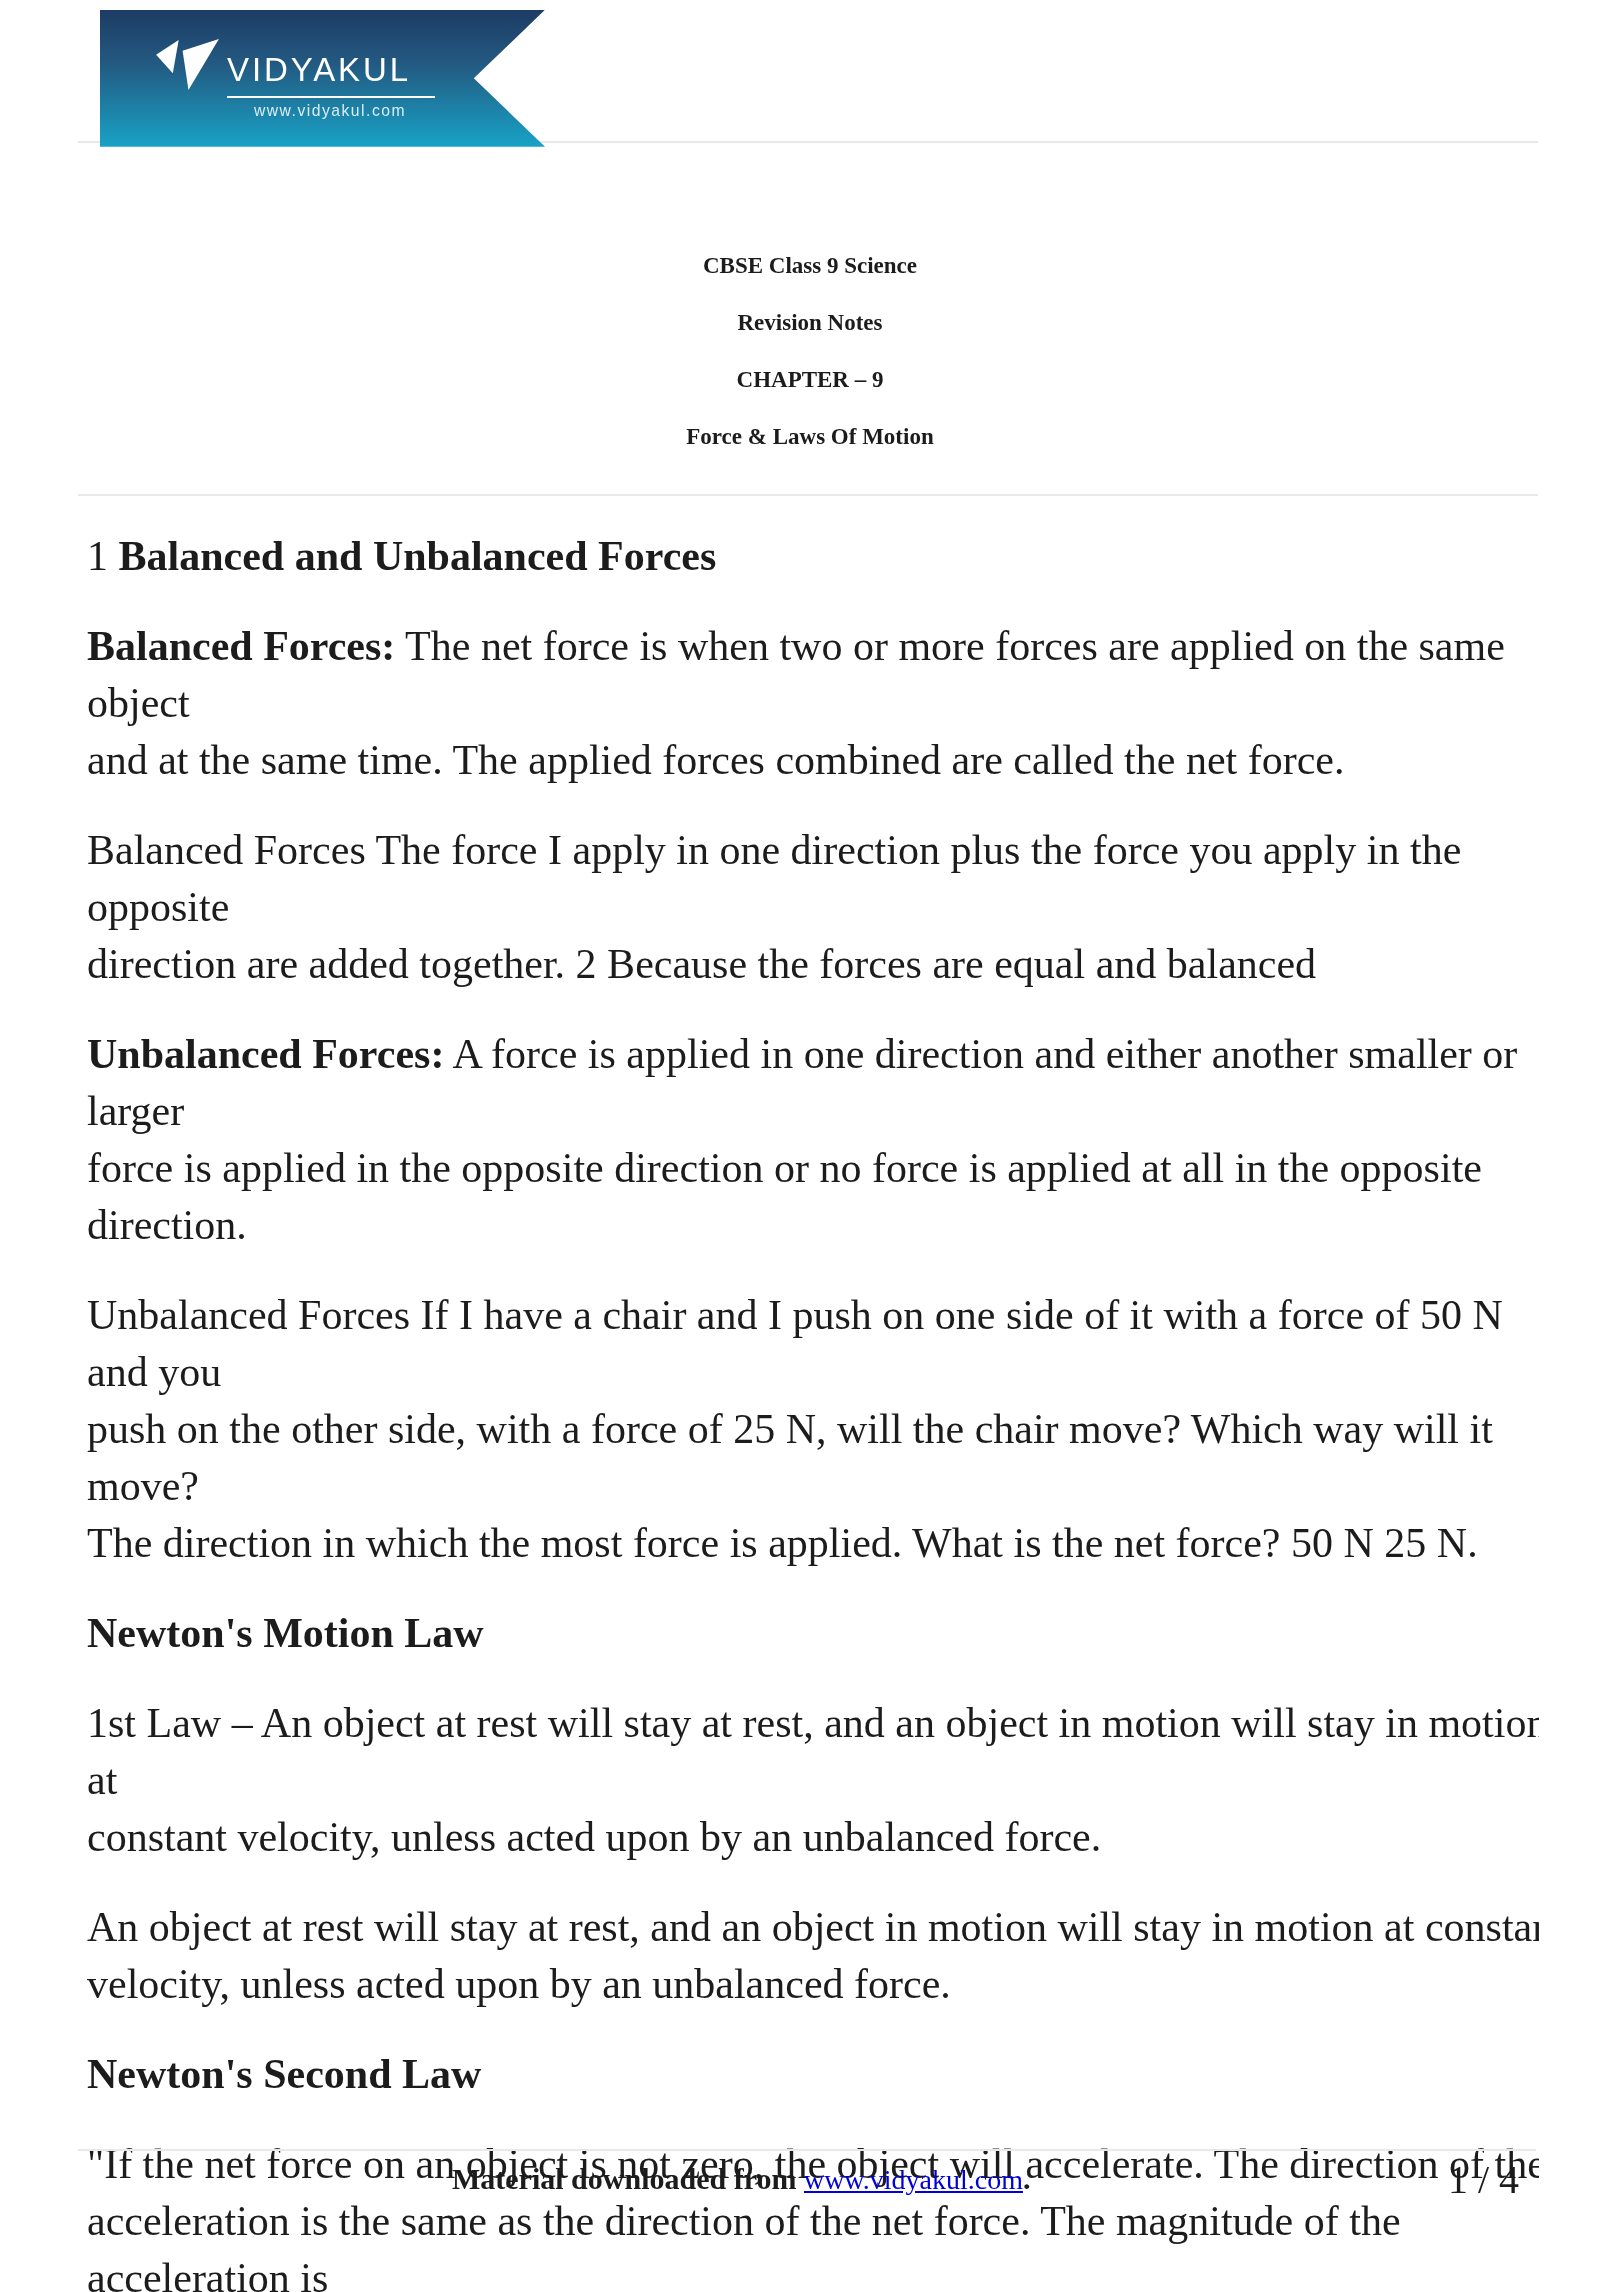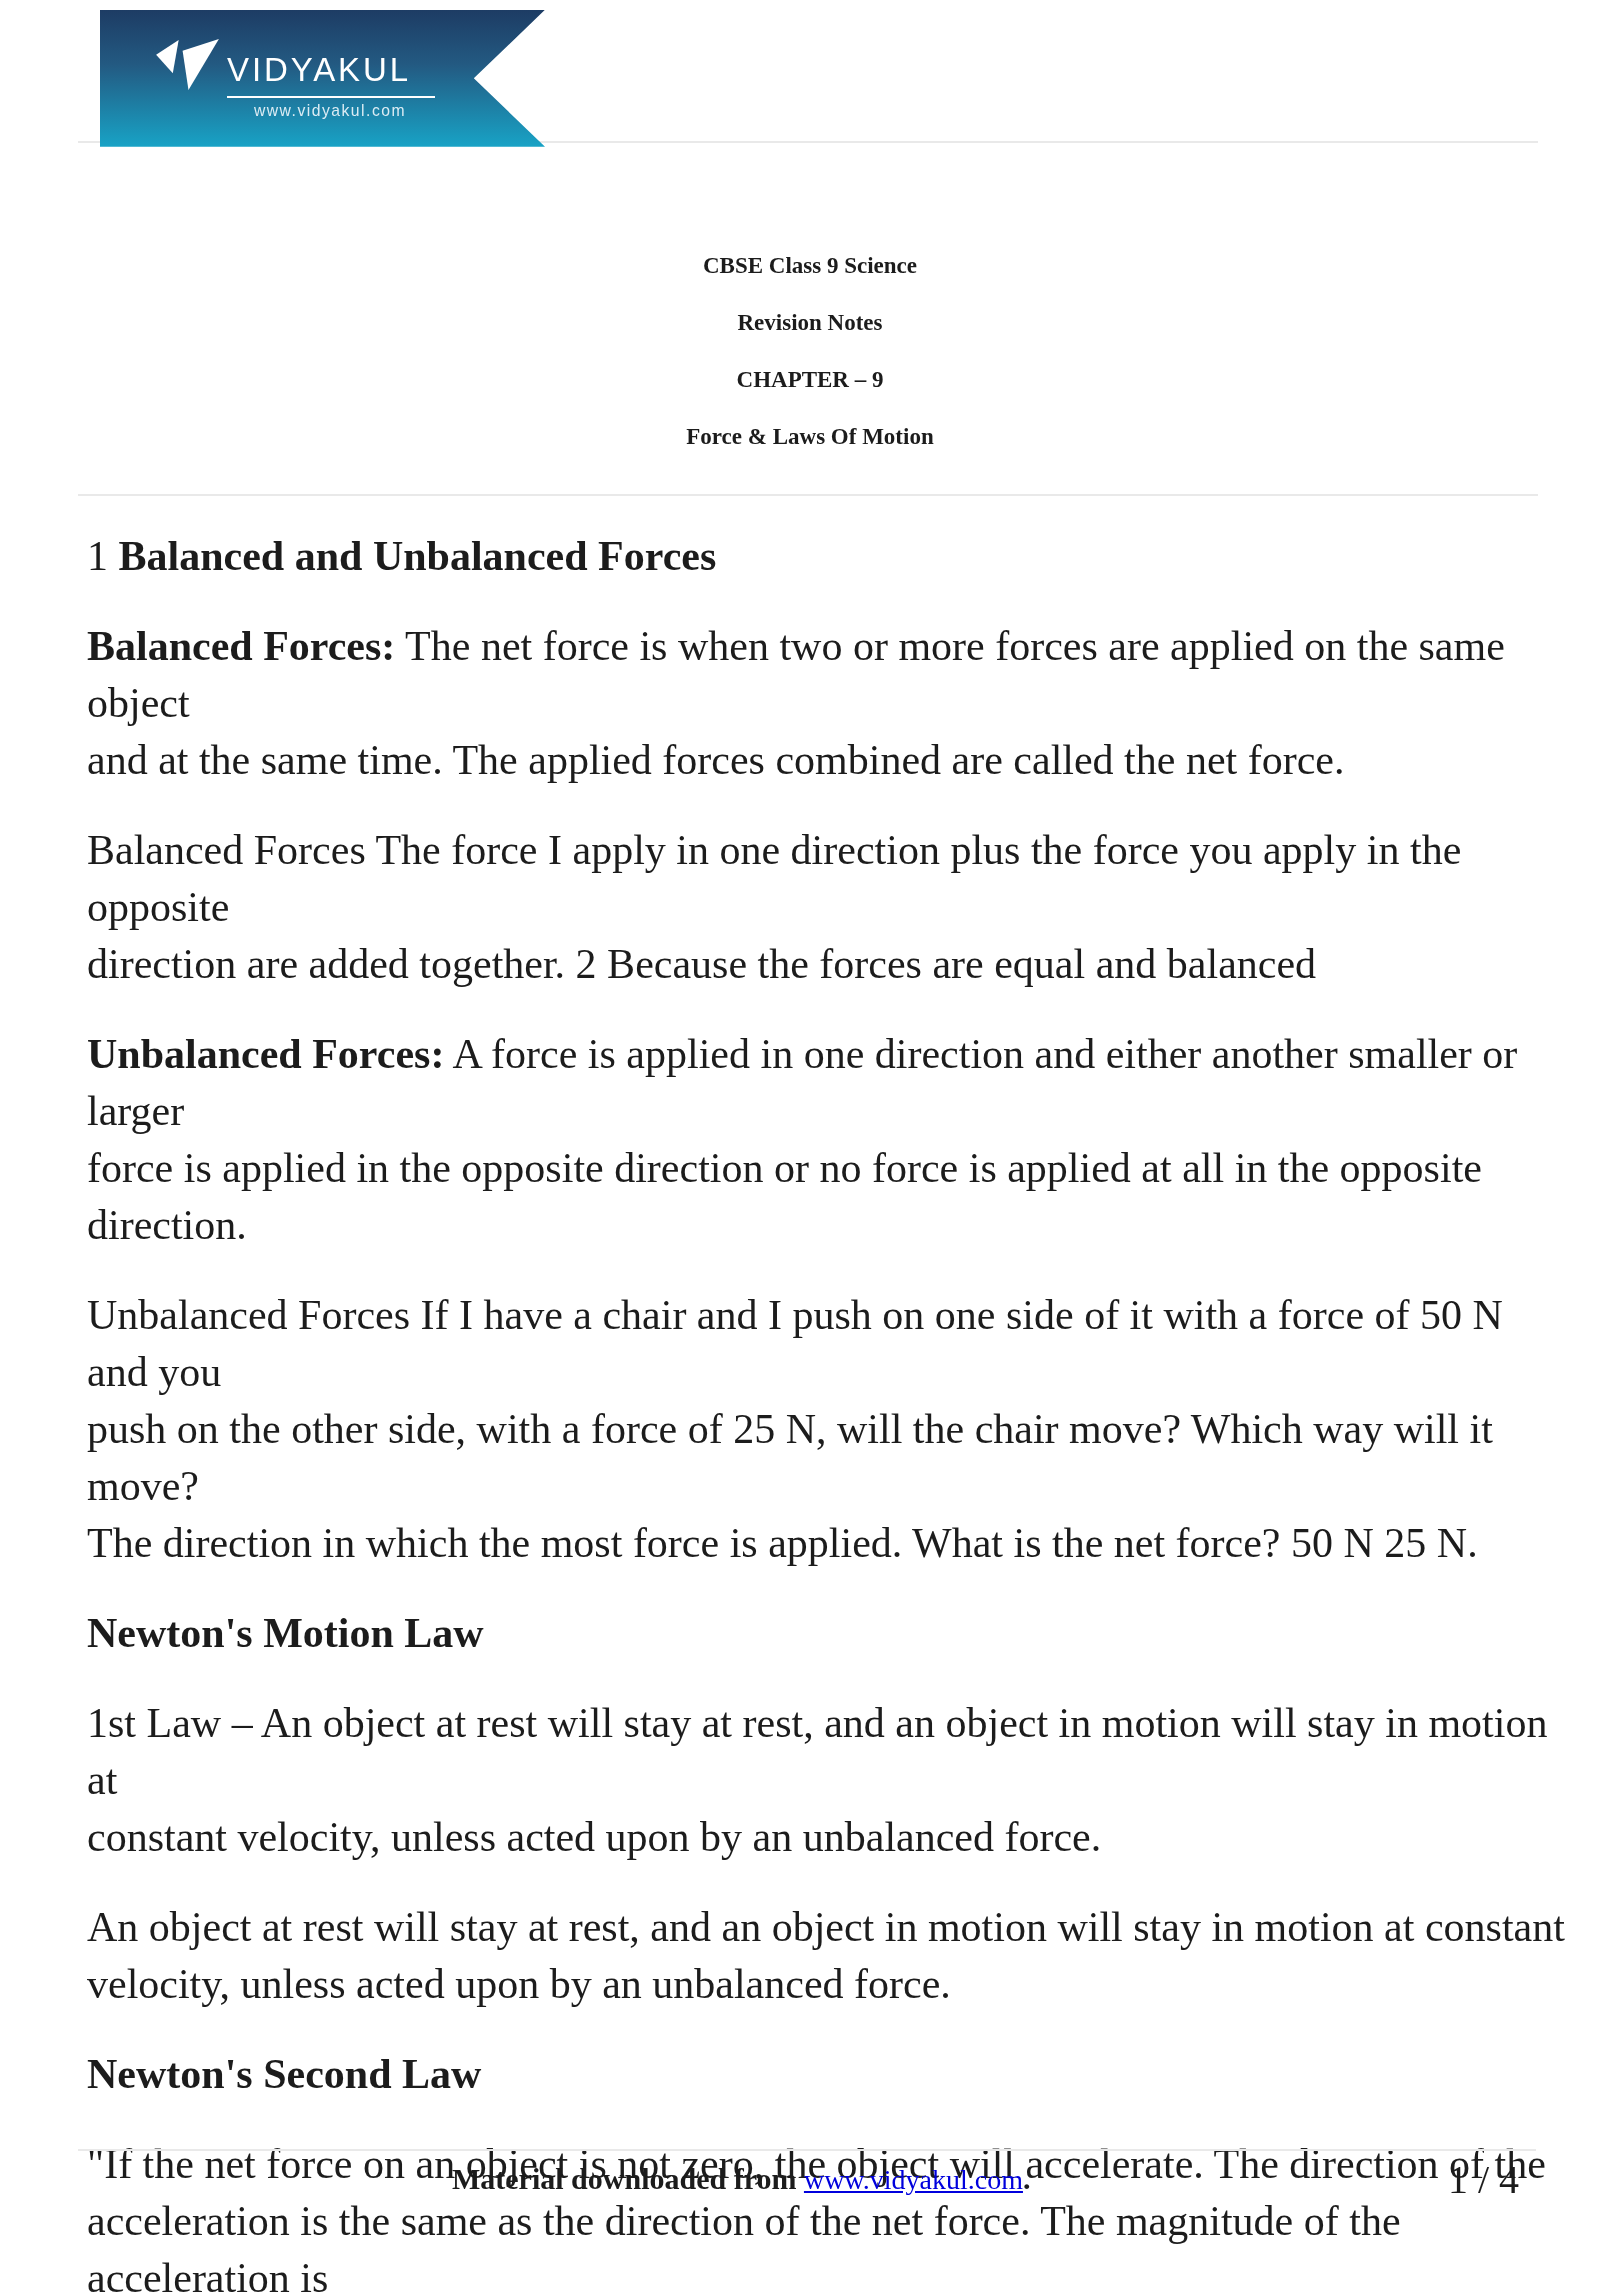--- a/index.html
+++ b/index.html
@@ -3,21 +3,20 @@
 <meta charset="utf-8">
 <style>
   html,body{margin:0;padding:0;background:#ffffff;}
   .page{
     position:relative;
     width:1539px;height:2293px;
     background:#ffffff;
     font-family:"Liberation Serif", serif;
     color:#1c1c1c;
     overflow:hidden;
-    padding-left:30px;
   }
   
   .rule{
     position:absolute;height:2px;background:#e9e9e9;
   }
   .header-rule{left:78px;top:141px;width:1460px;}
   .banner{
     position:absolute;left:100px;top:9.8px;width:445px;height:137px;
     background:linear-gradient(to bottom,#1d3c64 0%,#235a82 40%,#18a3c6 100%);
     clip-path:polygon(0 0,100% 0,84% 50%,100% 100%,0 100%);

